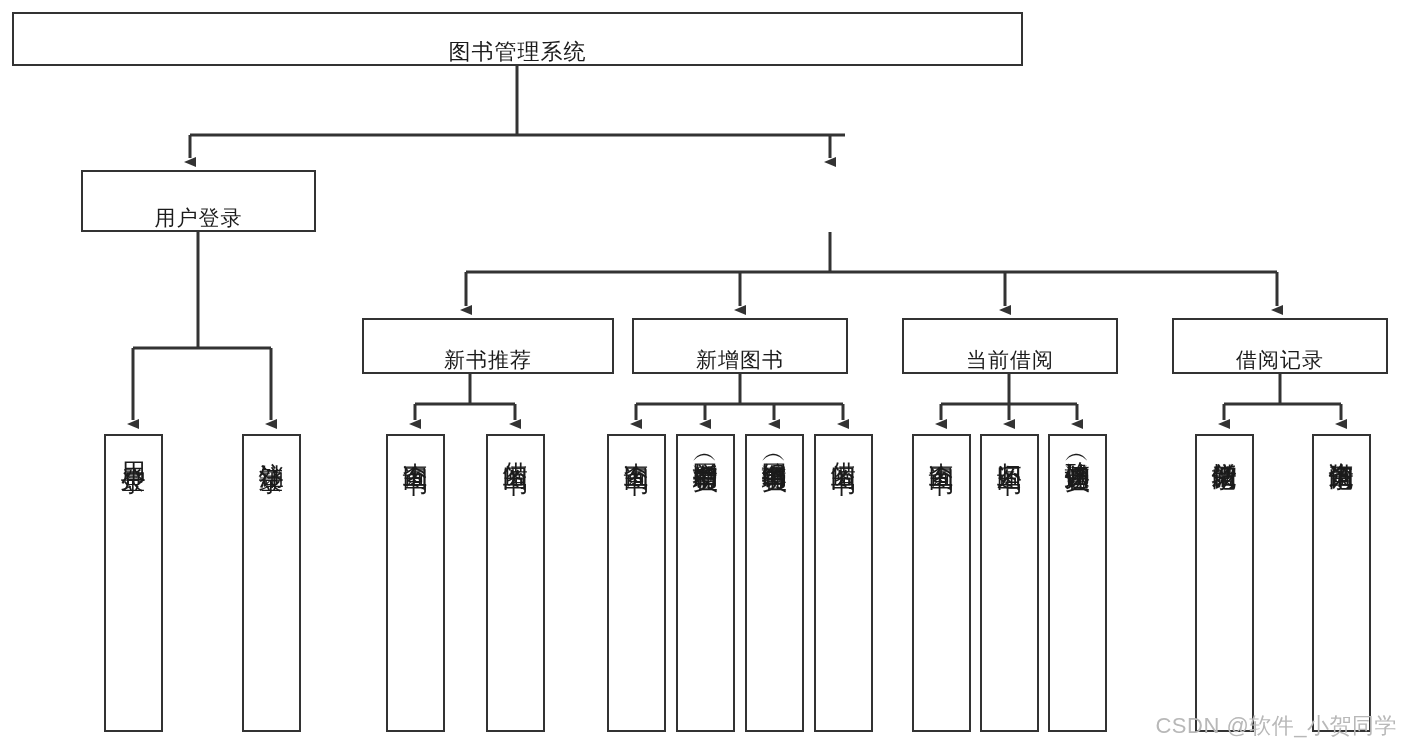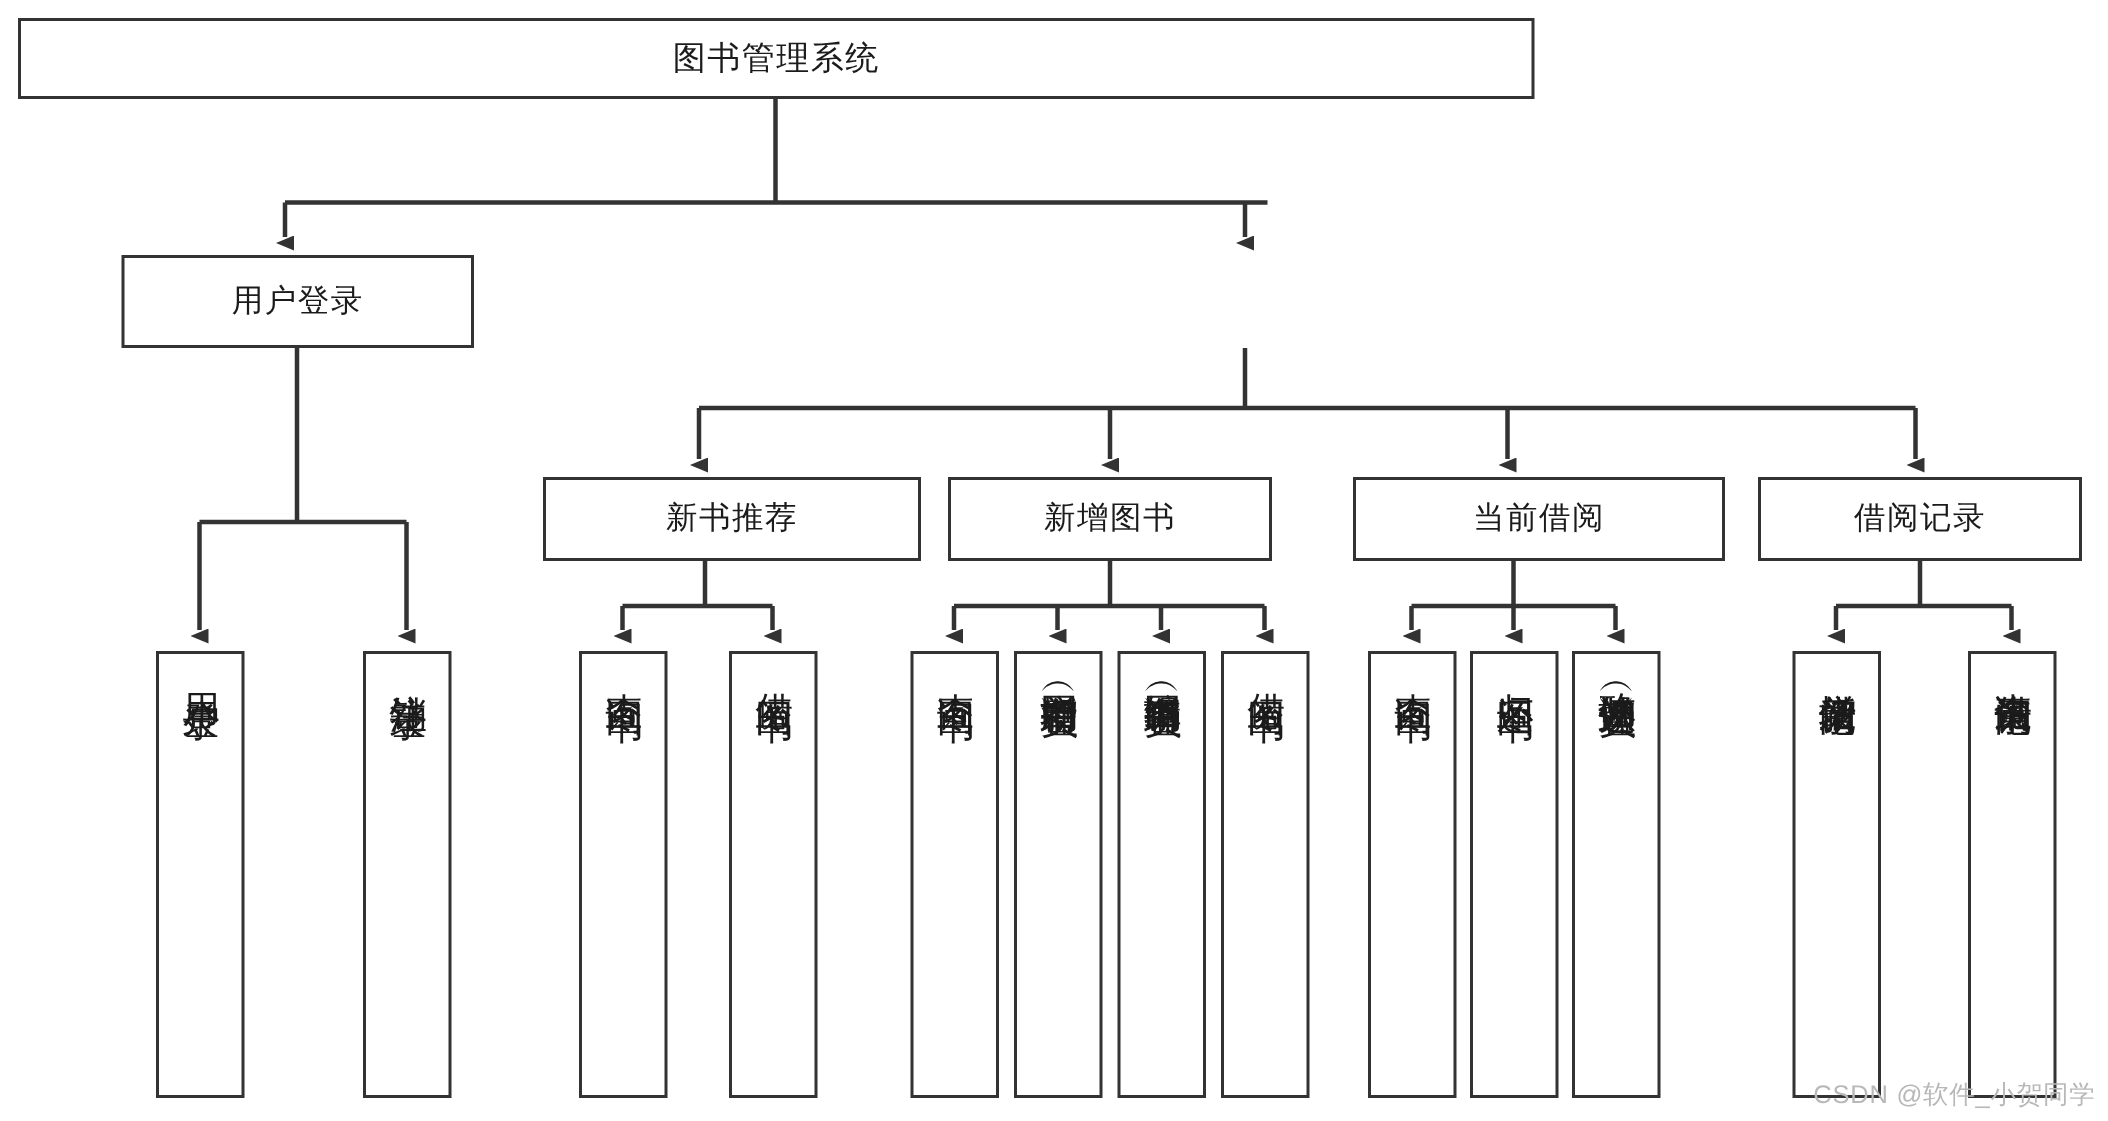--- a/index.html
+++ b/index.html
@@ -25,21 +25,21 @@
     width: 1405px;
     height: 747px;
     pointer-events: none;
   }
   .node {
     position: absolute;
     box-sizing: border-box;
     background: #ffffff;
     border: 2px solid #333333;
     display: flex;
-    align-items: center;
+    align-items: flex-end;
     justify-content: center;
     color: #1b1b1b;
   }
   .node .node-label {
     display: block;
     text-align: center;
     line-height: 1.15;
     white-space: nowrap;
   }
   
@@ -67,21 +67,21 @@
     text-align: left;
   }
   .node.vert.tall-text .node-label {
     font-size: 25px;
     letter-spacing: 1px;
   }
   #watermark {
     position: absolute;
     right: 8px;
     bottom: 6px;
-    font-size: 17px;
+    font-size: 22px;
     color: #b8b8b8;
     letter-spacing: 0.5px;
     white-space: nowrap;
     user-select: none;
   }
 </style>
 </head>
 <body>
 
 <div id="diagram-root">
@@ -155,21 +155,21 @@
   <div class="node horiz" style="left:81px; top:170px; width:235px; height:62px;">
     <span class="node-label">用户登录</span>
   </div>
 
   <div class="node horiz" style="left:362px; top:318px; width:252px; height:56px;">
     <span class="node-label">新书推荐</span>
   </div>
   <div class="node horiz" style="left:632px; top:318px; width:216px; height:56px;">
     <span class="node-label">新增图书</span>
   </div>
-  <div class="node horiz" style="left:902px; top:318px; width:248px; height:56px;">
+  <div class="node horiz" style="left:902px; top:318px; width:216px; height:56px;">
     <span class="node-label">当前借阅</span>
   </div>
   <div class="node horiz" style="left:1172px; top:318px; width:216px; height:56px;">
     <span class="node-label">借阅记录</span>
   </div>
 
   <div class="node vert" style="left:104px; top:434px; width:59px; height:298px;">
     <span class="node-label">用户登录</span>
   </div>
   <div class="node vert" style="left:242px; top:434px; width:59px; height:298px;">

